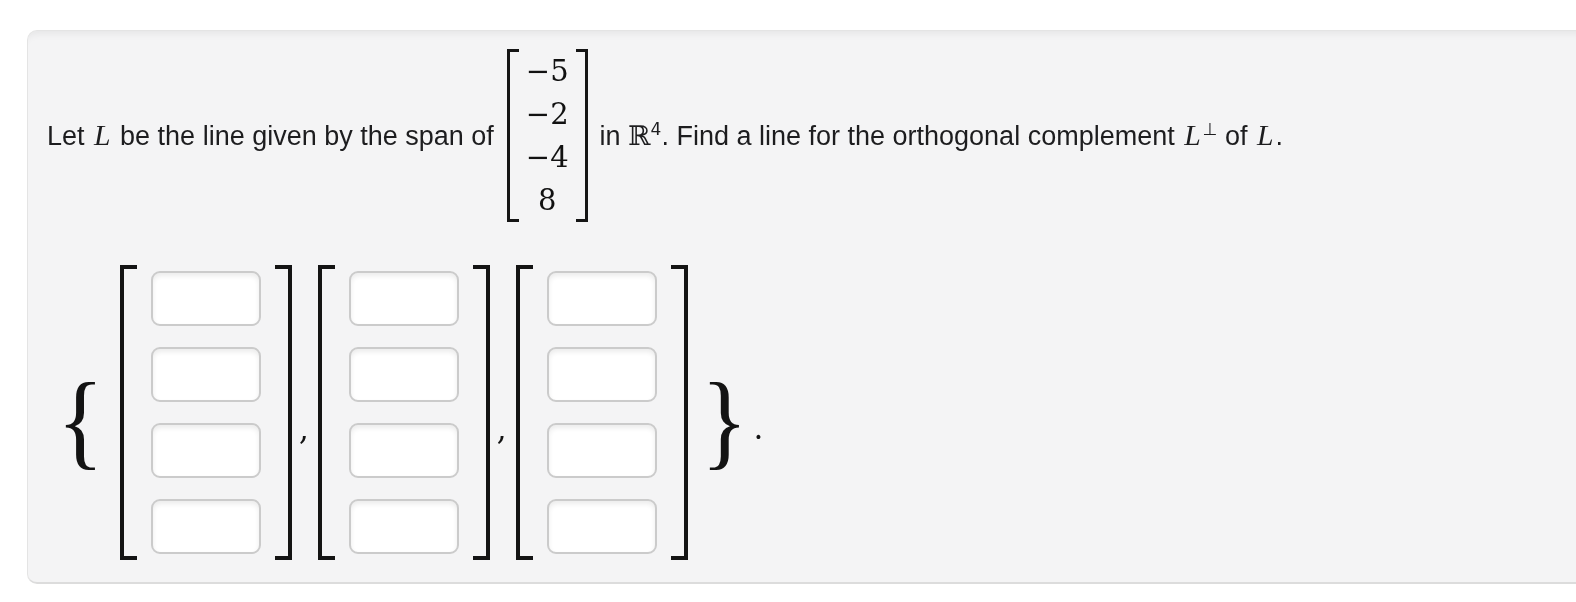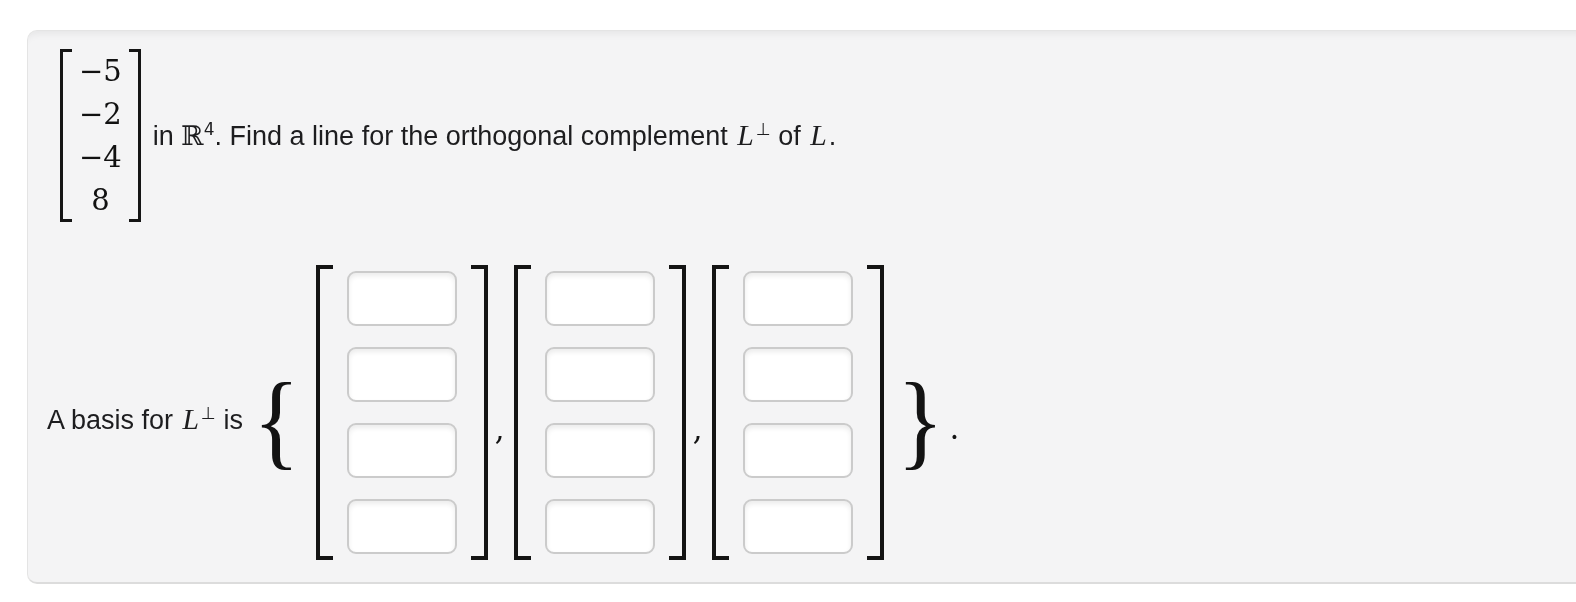--- a/index.html
+++ b/index.html
@@ -91,37 +91,37 @@
     margin-left: 4px;
   }
   .answer-label { position: relative; top: 7px; }
 </style>
 </head>
 <body>
 
 <div class="panel">
 
   <div class="row problem-row">
+    <span class="mtext"><span>Let </span><i class="mvar">L</i><span> be the line given by the span of</span></span>
 
     <div class="pvec">
       <div class="pbkt l"></div>
       <div class="pcells">
         <div class="pcell">−5</div>
         <div class="pcell">−2</div>
         <div class="pcell">−4</div>
         <div class="pcell">8</div>
       </div>
       <div class="pbkt r"></div>
     </div>
 
     <span class="mtext"><span>in </span><span class="bb">ℝ</span><sup class="msup">4</sup><span>. Find a line for the orthogonal complement </span><i class="mvar">L</i><sup class="msup">⊥</sup><span> of </span><i class="mvar">L</i><span>.</span></span>
   </div>
 
   <div class="row answer-row">
-    <span class="mtext answer-label"><span>A basis for </span><i class="mvar">L</i><sup class="msup">⊥</sup><span> is</span></span>
 
     <span class="brace open">{</span>
 
     <div class="avec">
       <div class="abkt l"></div>
       <div class="acells">
         <input class="ansbox" type="text" value="" style="">
         <input class="ansbox" type="text" value="" style="">
         <input class="ansbox" type="text" value="" style="">
         <input class="ansbox" type="text" value="" style="">

